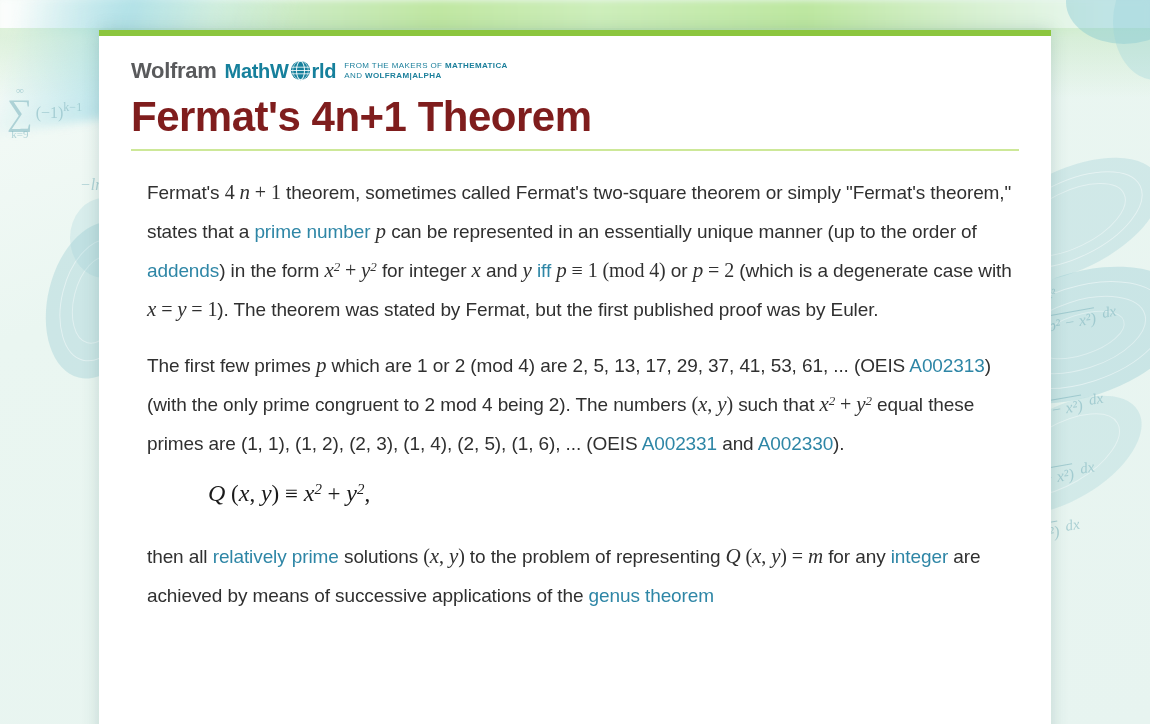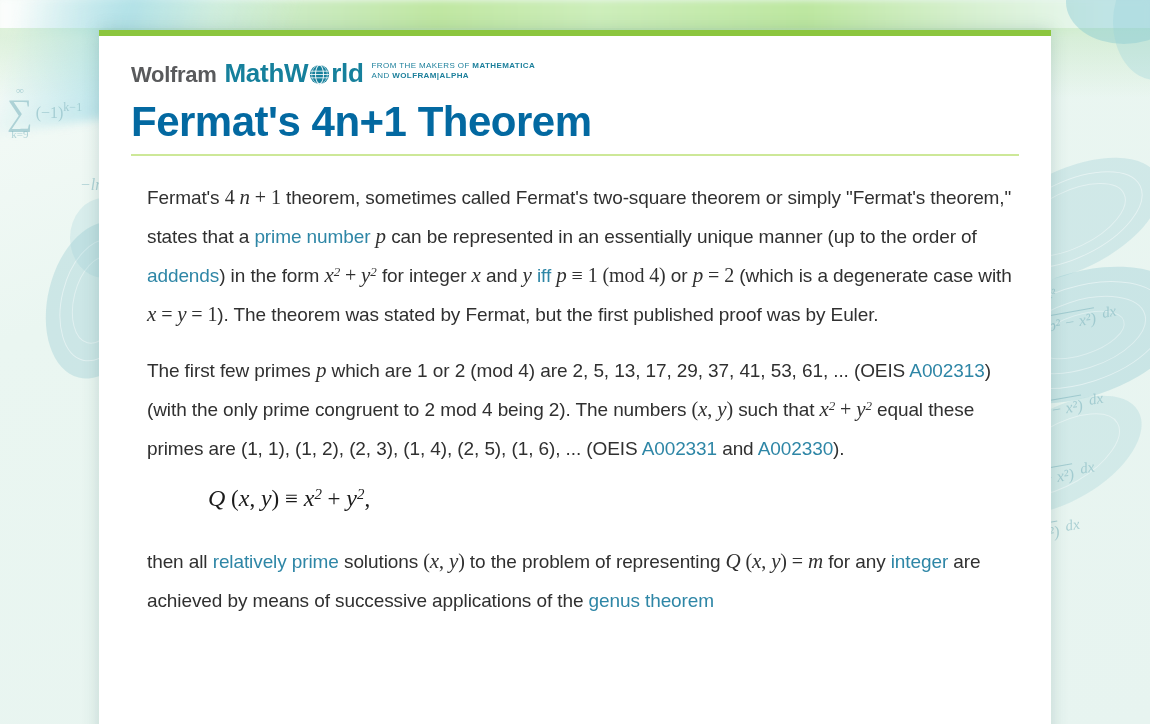--- a/index.html
+++ b/index.html
@@ -55,36 +55,36 @@
     box-shadow: 0 0 16px rgba(50,105,95,.22);
   }
   .card-inner { padding: 22px 32px 0 32px; }
 
   
   .logo-row { white-space: nowrap; cursor: pointer; }
   .logo-wolfram {
     font-size: 22px; font-weight: 600; color: #595a5c; letter-spacing: -0.3px;
   }
   .logo-mw {
-    font-size: 26px; font-weight: 600; color: #16809c; letter-spacing: -0.3px; margin-left: 8px;
+    font-size: 20px; font-weight: 600; color: #16809c; letter-spacing: -0.3px; margin-left: 8px;
   }
   .globe { vertical-align: -3px; margin: 0 1px; }
   .tagline {
     display: inline-block; vertical-align: top; margin: 3px 0 0 8px;
     font-size: 8px; line-height: 9.5px; letter-spacing: .4px;
     color: #1b7f9b; text-transform: uppercase;
   }
   .tl-line { display: block; }
   .tagline b { font-weight: 700; }
 
   
   h1.page-title {
     margin-top: 8px;
     font-size: 42px; line-height: 50px; font-weight: 600;
-    color: #0369a1; letter-spacing: -0.5px;
+    color: #7f1d1d; letter-spacing: -0.5px;
   }
   .title-rule { border: none; border-top: 2px solid #cde898; margin-top: 7px; }
 
   
   .article { margin-top: 22px; }
   .article p {
     font-size: 19px; line-height: 39px; color: #303030;
     margin: 0 0 17px 16px; letter-spacing: -0.1px;
   }
   .article .lnk { color: #2e86a6; text-decoration: none; }

